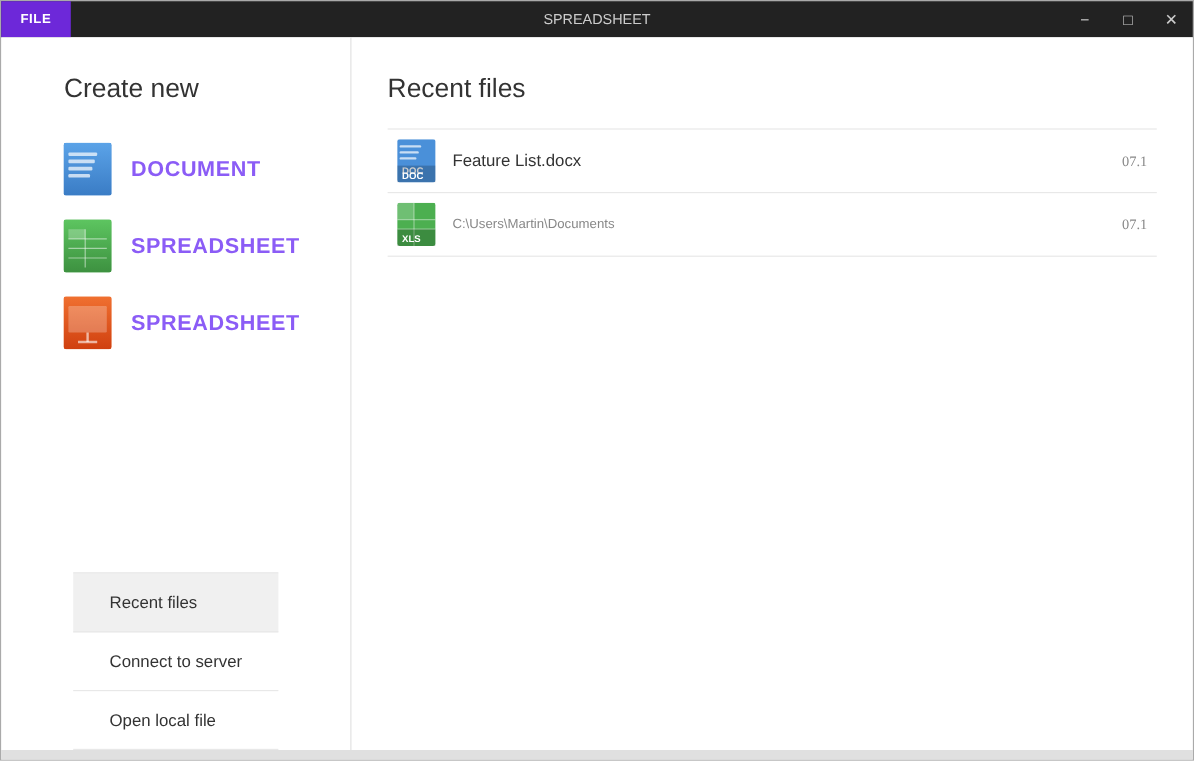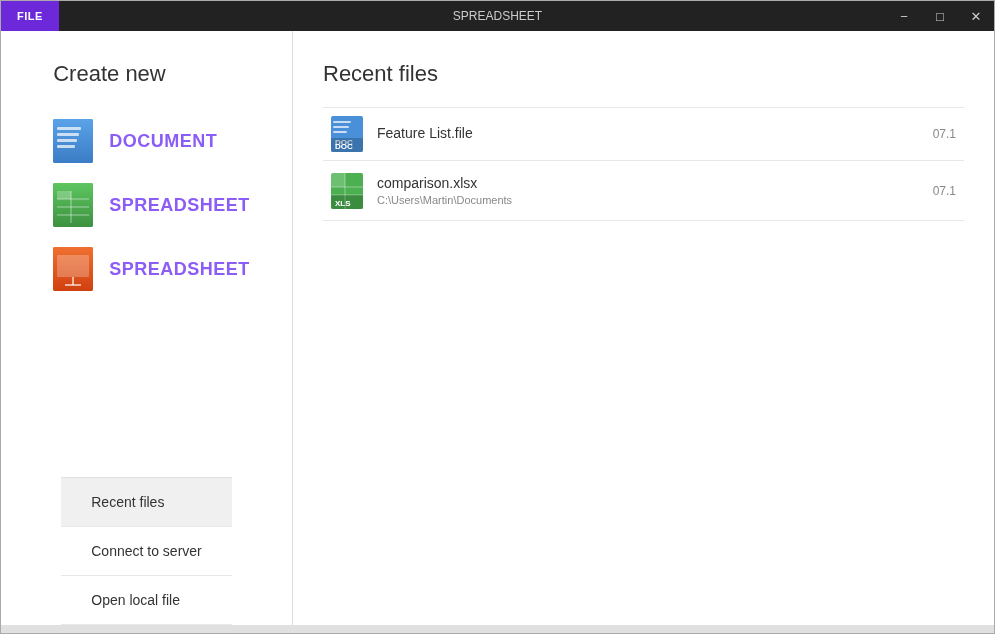--- a/index.html
+++ b/index.html
@@ -198,20 +198,21 @@
     .file-path {
       font-size: 11px;
       color: #888;
     }
 
     .file-date {
       font-size: 12px;
       color: #888;
       flex-shrink: 0;
       align-self: center;
+      font-family: Liberation Serif, serif;
     }
 
     
     .bottom-bar {
       height: 8px;
       background: #e0e0e0;
       flex-shrink: 0;
     }
   </style>
 </head>
@@ -319,39 +320,38 @@
               <rect x="0" y="0" width="32" height="36" rx="2" fill="#4A90D9"></rect>
               <rect x="2" y="5" width="18" height="2" rx="1" fill="rgba(255,255,255,0.7)"></rect>
               <rect x="2" y="10" width="16" height="2" rx="1" fill="rgba(255,255,255,0.7)"></rect>
               <rect x="2" y="15" width="14" height="2" rx="1" fill="rgba(255,255,255,0.7)"></rect>
               <text x="4" y="29" font-size="8" font-weight="bold" fill="white" font-family="Arial">DOC</text>
               <rect x="0" y="22" width="32" height="14" rx="0 0 2 2" fill="rgba(0,0,0,0.2)"></rect>
               <text x="4" y="33" font-size="8" font-weight="bold" fill="white" font-family="Arial">DOC</text>
             </svg>
           </div>
           <div class="file-info">
-            <div class="file-name">Feature List.file</div>
+            <div class="file-name">Feature List.docx</div>
           </div>
           <div class="file-date">07.1</div>
         </div>
 
         <div class="file-item">
           <div class="file-icon">
             <svg width="32" height="36" viewBox="0 0 32 36">
               <rect x="0" y="0" width="32" height="36" rx="2" fill="#4CAF50"></rect>
               <line x1="0" y1="14" x2="32" y2="14" stroke="rgba(255,255,255,0.4)" stroke-width="1"></line>
               <line x1="0" y1="22" x2="32" y2="22" stroke="rgba(255,255,255,0.4)" stroke-width="1"></line>
               <line x1="14" y1="0" x2="14" y2="36" stroke="rgba(255,255,255,0.4)" stroke-width="1"></line>
               <rect x="0" y="0" width="14" height="14" fill="rgba(255,255,255,0.2)"></rect>
               <rect x="0" y="22" width="32" height="14" rx="0 0 2 2" fill="rgba(0,0,0,0.2)"></rect>
               <text x="4" y="33" font-size="8" font-weight="bold" fill="white" font-family="Arial">XLS</text>
             </svg>
           </div>
           <div class="file-info">
-            <div class="file-name">comparison.xlsx</div>
             <div class="file-path">C:\Users\Martin\Documents</div>
           </div>
           <div class="file-date">07.1</div>
         </div>
 
       </div>
     </div>
 
   </div>
 

